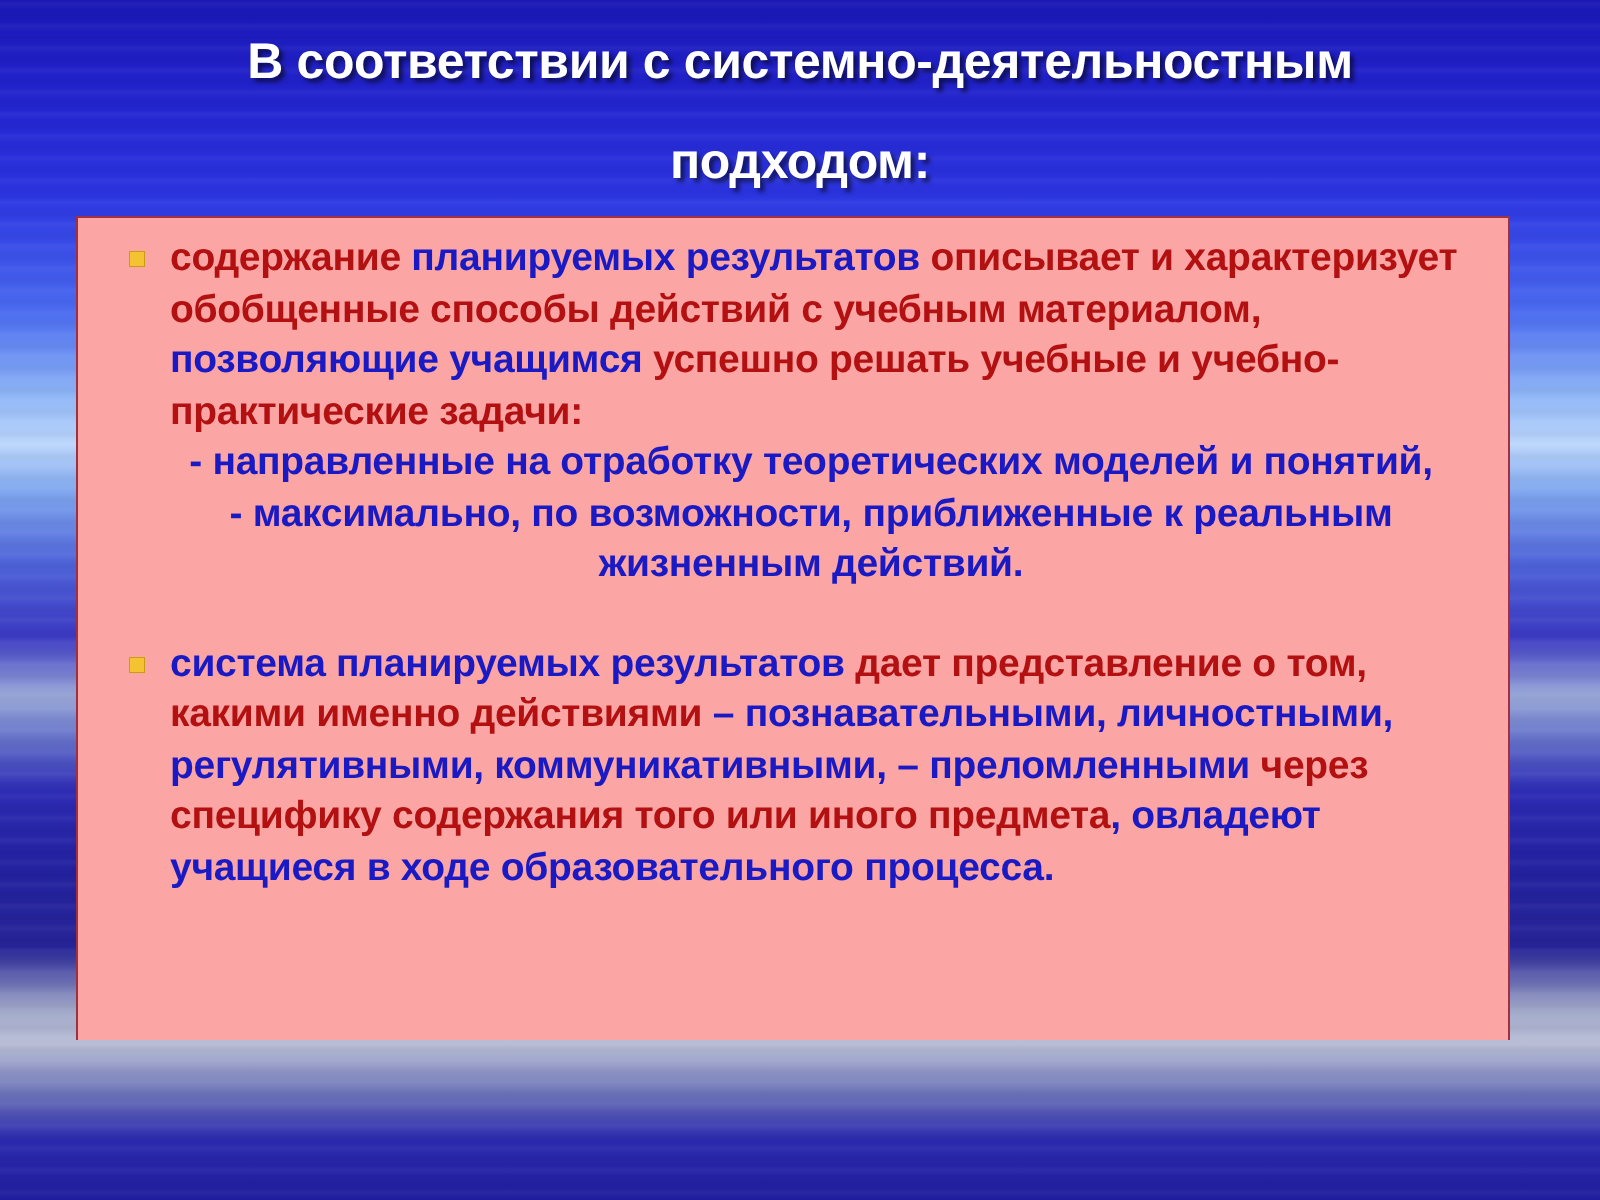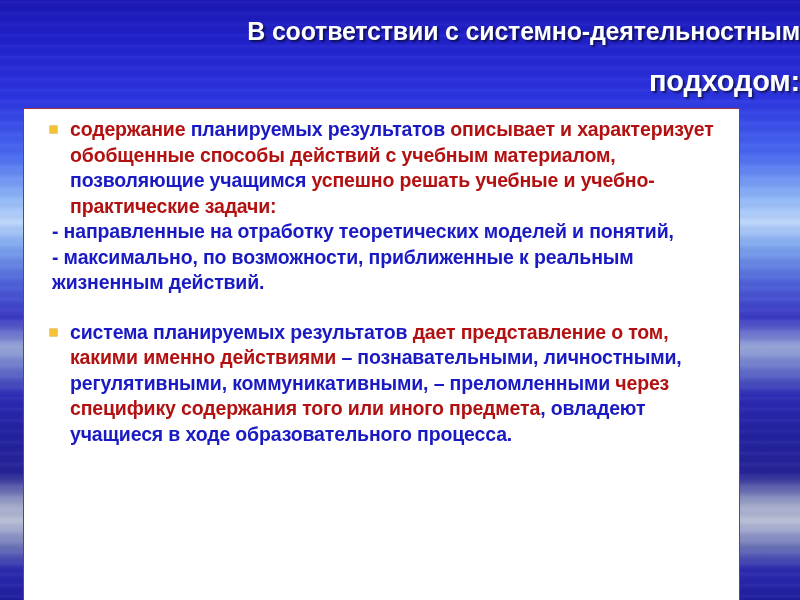--- a/index.html
+++ b/index.html
@@ -63,49 +63,49 @@
     width: 800px;
     text-align: center;
     color: #ffffff;
     font-weight: bold;
     font-size: 25px;
     line-height: 50px;
     letter-spacing: -0.2px;
     text-shadow: 2px 2px 2px rgba(0,0,0,0.55);
     z-index: 3;
   }
-  #title-block .tline { display: block; white-space: nowrap; text-align: right; }
-  #title-line-2 { font-size: 29px; }
+  #title-block .tline { display: block; white-space: nowrap; }
+  #title-line-2 { font-size: 25px; }
 
   
   #content-panel {
     position: absolute;
-    left: 23px;
+    left: 38px;
     top: 108px;
     width: 717px;
-    height: 492px;
+    height: 412px;
     box-sizing: border-box;
-    background: #ffffff;
+    background: #fca5a5;
     border: 1.5px solid #a03040;
     border-bottom: none;
     z-index: 4;
     overflow: hidden;
   }
 
   .para {
     position: relative;
     margin: 0;
     padding: 0 10px 0 46px;
     font-size: 19.5px;
     font-weight: bold;
     line-height: 25.5px;
     letter-spacing: -0.15px;
     color: #1a1ac4;
   }
-  .para.nobullet { padding-left: 28px; }
+  .para.nobullet { padding-left: 28px; text-align: center; }
 
   .bullet-sq {
     position: absolute;
     left: 26px;
     top: 9px;
     width: 7px;
     height: 7px;
     background: #f5c331;
     box-shadow: 0 0 0 0.5px #c99c12;
   }

